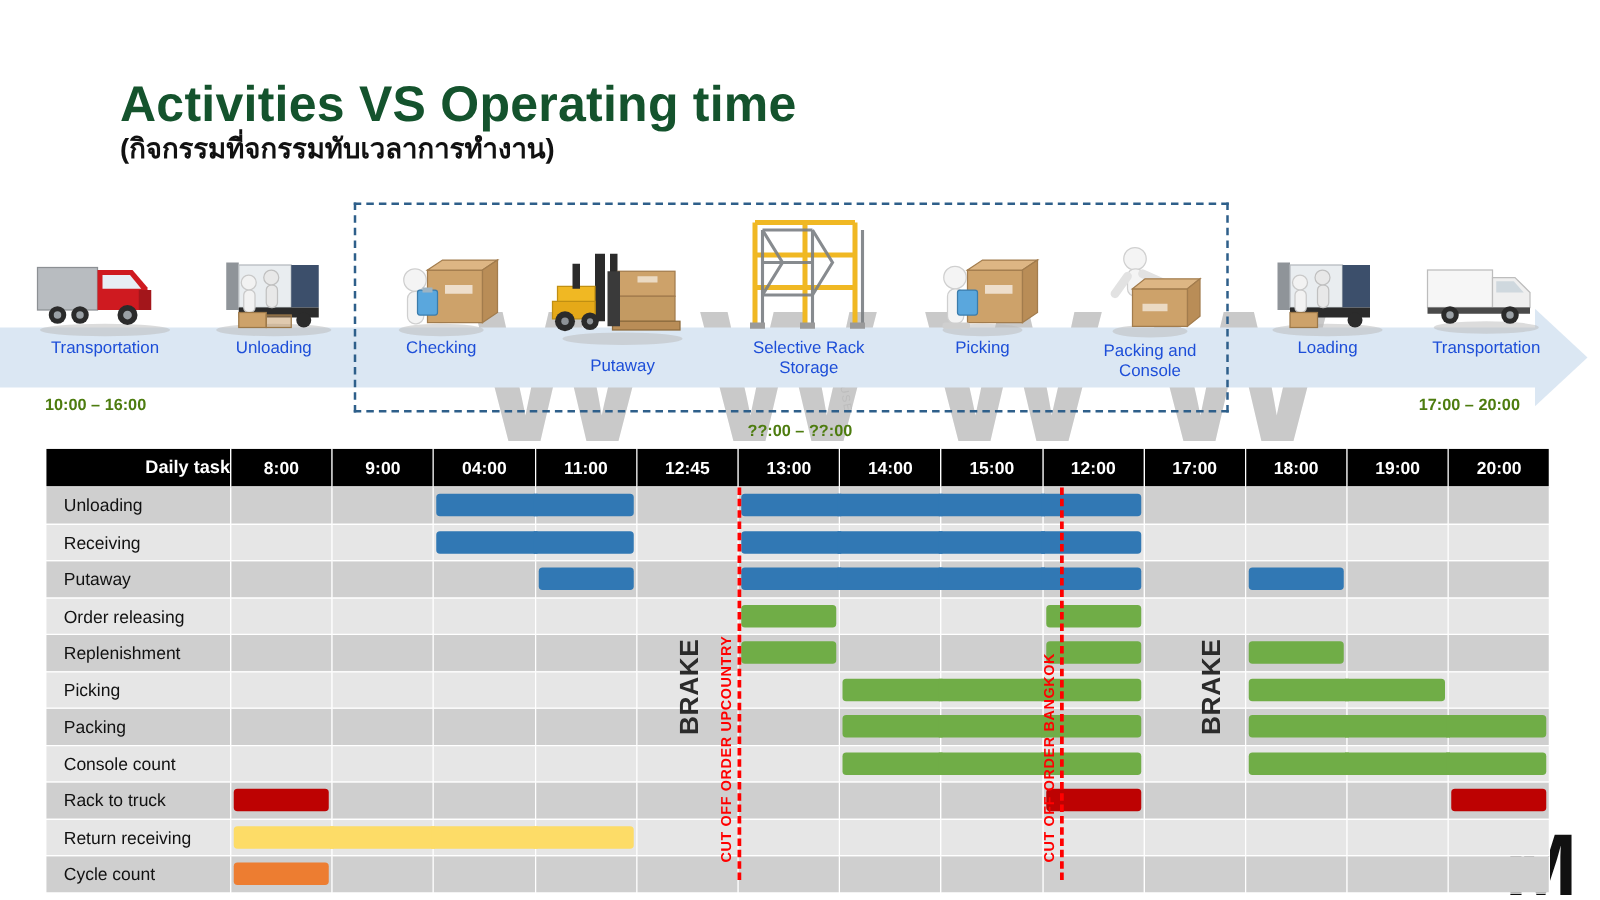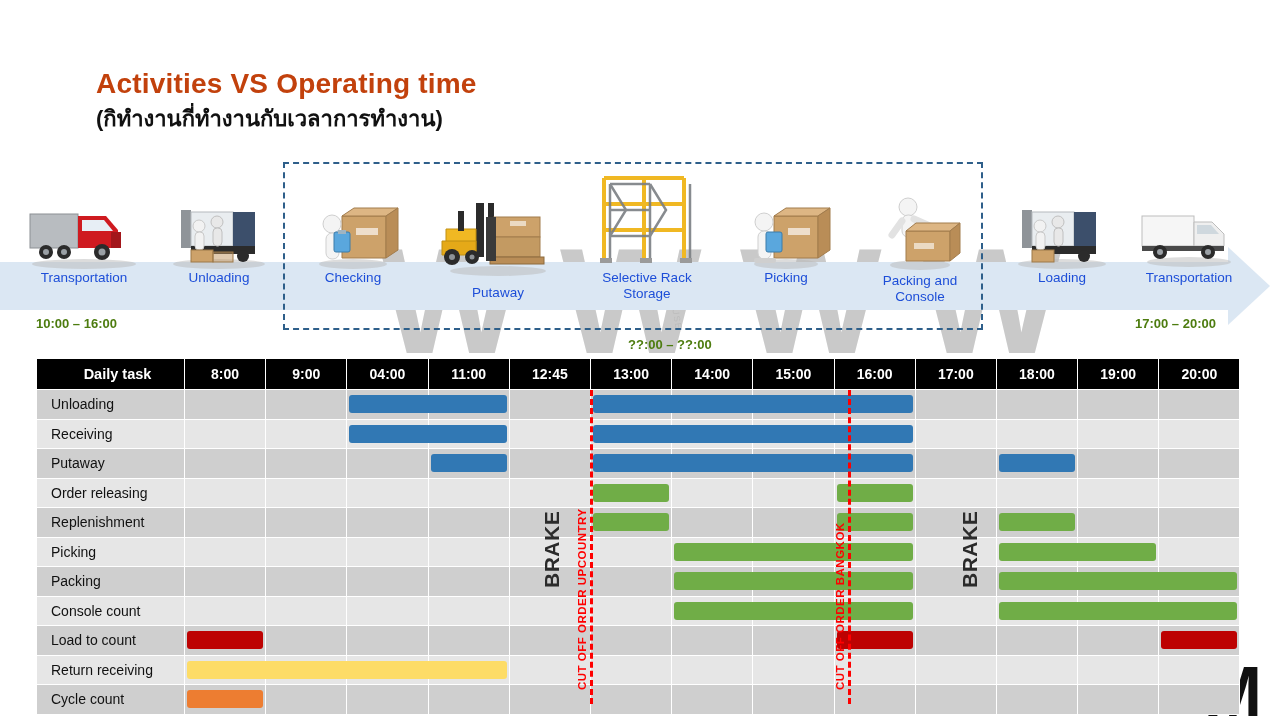--- a/index.html
+++ b/index.html
@@ -14,41 +14,41 @@
   .wm-layer{position:absolute;left:0;top:246px;width:1280px;height:110px;overflow:hidden;pointer-events:none;}
   .wm-w{position:absolute;top:0;font-size:150px;line-height:110px;font-weight:700;color:#c9c9c9;
         font-family:"Liberation Sans",sans-serif;letter-spacing:-8px;}
   .wm-text{position:absolute;top:16px;left:672px;font-size:9px;color:#bdbdbd;letter-spacing:1px;
            transform:rotate(80deg);transform-origin:left top;white-space:nowrap;}
   .corner-mark{position:absolute;right:18px;bottom:2px;font-size:70px;line-height:52px;font-weight:700;
                color:#111;font-family:"Liberation Sans",sans-serif;}
 
   
   .title-block{position:absolute;left:96px;top:62px;}
-  .title-main{font-size:28px;font-weight:700;color:#c2410c;letter-spacing:.2px;line-height:44px;}
+  .title-main{font-size:40px;font-weight:700;color:#14532d;letter-spacing:.2px;line-height:44px;}
   .title-sub{font-size:22px;font-weight:700;color:#111;line-height:30px;margin-top:-2px;}
 
   
   .band{position:absolute;left:0;top:262px;width:1228px;height:48px;background:#dbe7f3;}
   .band-arrow{position:absolute;left:1228px;top:247px;width:0;height:0;
               border-top:39px solid transparent;border-bottom:39px solid transparent;
               border-left:42px solid #dbe7f3;}
   .dashbox{position:absolute;left:283px;top:162px;width:700px;height:168px;
            border:2px dashed #2e5f8a;box-sizing:border-box;}
 
   .proc{position:absolute;text-align:center;}
   .proc .art{height:70px;position:relative;}
   .proc .cap{font-size:13.5px;color:#1d4ed8;line-height:16px;white-space:pre-line;}
   .timered{position:absolute;font-size:13px;color:#4d7c0f;font-weight:600;white-space:nowrap;}
 
   
   .tbl{position:absolute;left:36px;top:358px;width:1204px;border-collapse:collapse;table-layout:fixed;}
   .tbl th,.tbl td{padding:0;border:1px solid #ffffff;}
   .tbl thead th{background:#000;color:#fff;height:30px;font-size:14px;font-weight:700;text-align:center;}
-  .tbl thead th.taskhead{text-align:center;padding-left:14px;font-size:14.5px;}
+  .tbl thead th.taskhead{text-align:right;padding-left:14px;font-size:14.5px;}
   .tbl tbody td{height:28.5px;}
   .tbl tbody tr:nth-child(odd) td{background:#cfcfcf;}
   .tbl tbody tr:nth-child(even) td{background:#e6e6e6;}
   .tbl tbody td.tasklabel{font-size:14px;color:#111;padding-left:14px;white-space:nowrap;}
 
   .cellwrap{position:relative;width:100%;height:100%;}
   .bar{position:absolute;top:50%;transform:translateY(-50%);height:18px;border-radius:3px;left:2px;right:2px;}
 
   
   .ovl{position:absolute;pointer-events:none;}
@@ -67,21 +67,21 @@
     <div class="wm-w" style="left:380px;">W</div>
     <div class="wm-w" style="left:560px;">W</div>
     <div class="wm-w" style="left:740px;">W</div>
     <div class="wm-w" style="left:920px;">W</div>
     <div class="wm-text">WAREHOUSE</div>
   </div>
   <div class="corner-mark">M</div>
 
   <div class="title-block">
     <div class="title-main">Activities VS Operating time</div>
-    <div class="title-sub">(กิทำงานกี่ทำงานกับเวลาการทำงาน)</div>
+    <div class="title-sub">(กิจกรรมที่จกรรมทับเวลาการทำงาน)</div>
   </div>
 
   <div class="band"></div>
   <div class="band-arrow"></div>
   <div class="dashbox"></div>
 
   <div class="proc" style="left:16px;top:200px;width:136px;">
     <div class="art">
       <svg width="136" height="70" viewBox="0 0 136 70">
         <ellipse cx="68" cy="64" rx="52" ry="5" fill="#b9b9b9" opacity=".5"></ellipse>
@@ -258,21 +258,21 @@
         <circle cx="32" cy="52" r="7" fill="#2b2b2b"></circle>
           <circle cx="32" cy="52" r="3" fill="#9aa0a5"></circle>
         <circle cx="80" cy="52" r="7" fill="#2b2b2b"></circle>
           <circle cx="80" cy="52" r="3" fill="#9aa0a5"></circle>
       </svg>
     </div>
     <div class="cap">Transportation</div>
   </div>
 
   <div class="timered" style="left:36px;top:316px;">10:00 – 16:00</div>
-  <div class="timered" style="left:598px;top:337px;margin-left:30px;">??:00 – ??:00</div>
+  <div class="timered" style="left:598px;top:337px;">??:00 – ??:00</div>
   <div class="timered" style="left:1135px;top:316px;">17:00 – 20:00</div>
 
   <table class="tbl">
     <colgroup id="cg">
         <col style="width: 148px;">
         <col style="width: 81.2px;">
         <col style="width: 81.2px;">
         <col style="width: 81.2px;">
         <col style="width: 81.2px;">
         <col style="width: 81.2px;">
@@ -289,21 +289,21 @@
       <tr>
         <th class="taskhead">Daily task</th>
       <th>8:00</th>
           <th>9:00</th>
           <th>04:00</th>
           <th>11:00</th>
           <th>12:45</th>
           <th>13:00</th>
           <th>14:00</th>
           <th>15:00</th>
-          <th>16:00</th>
+          <th>12:00</th>
           <th>17:00</th>
           <th>18:00</th>
           <th>19:00</th>
           <th>20:00</th>
         </tr>
     </thead>
     <tbody id="tbody">
         <tr>
           <td class="tasklabel">Unloading</td>
           <td>
@@ -714,21 +714,21 @@
               <div class="bar" style="background: rgb(112, 173, 71); left: -2px; right: -2px; border-radius: 0px;"></div>
             </div>
           </td>
           <td>
             <div class="cellwrap">
               <div class="bar" style="background: rgb(112, 173, 71); left: -2px; right: 2px; border-top-left-radius: 0px; border-bottom-left-radius: 0px;"></div>
             </div>
           </td>
         </tr>
         <tr>
-          <td class="tasklabel">Load  to count</td>
+          <td class="tasklabel">Rack  to truck</td>
           <td>
             <div class="cellwrap">
               <div class="bar" style="background: rgb(189, 2, 2); left: 2px; right: 2px;"></div>
             </div>
           </td>
           <td>
             <div class="cellwrap"></div>
           </td>
           <td>
             <div class="cellwrap"></div>

